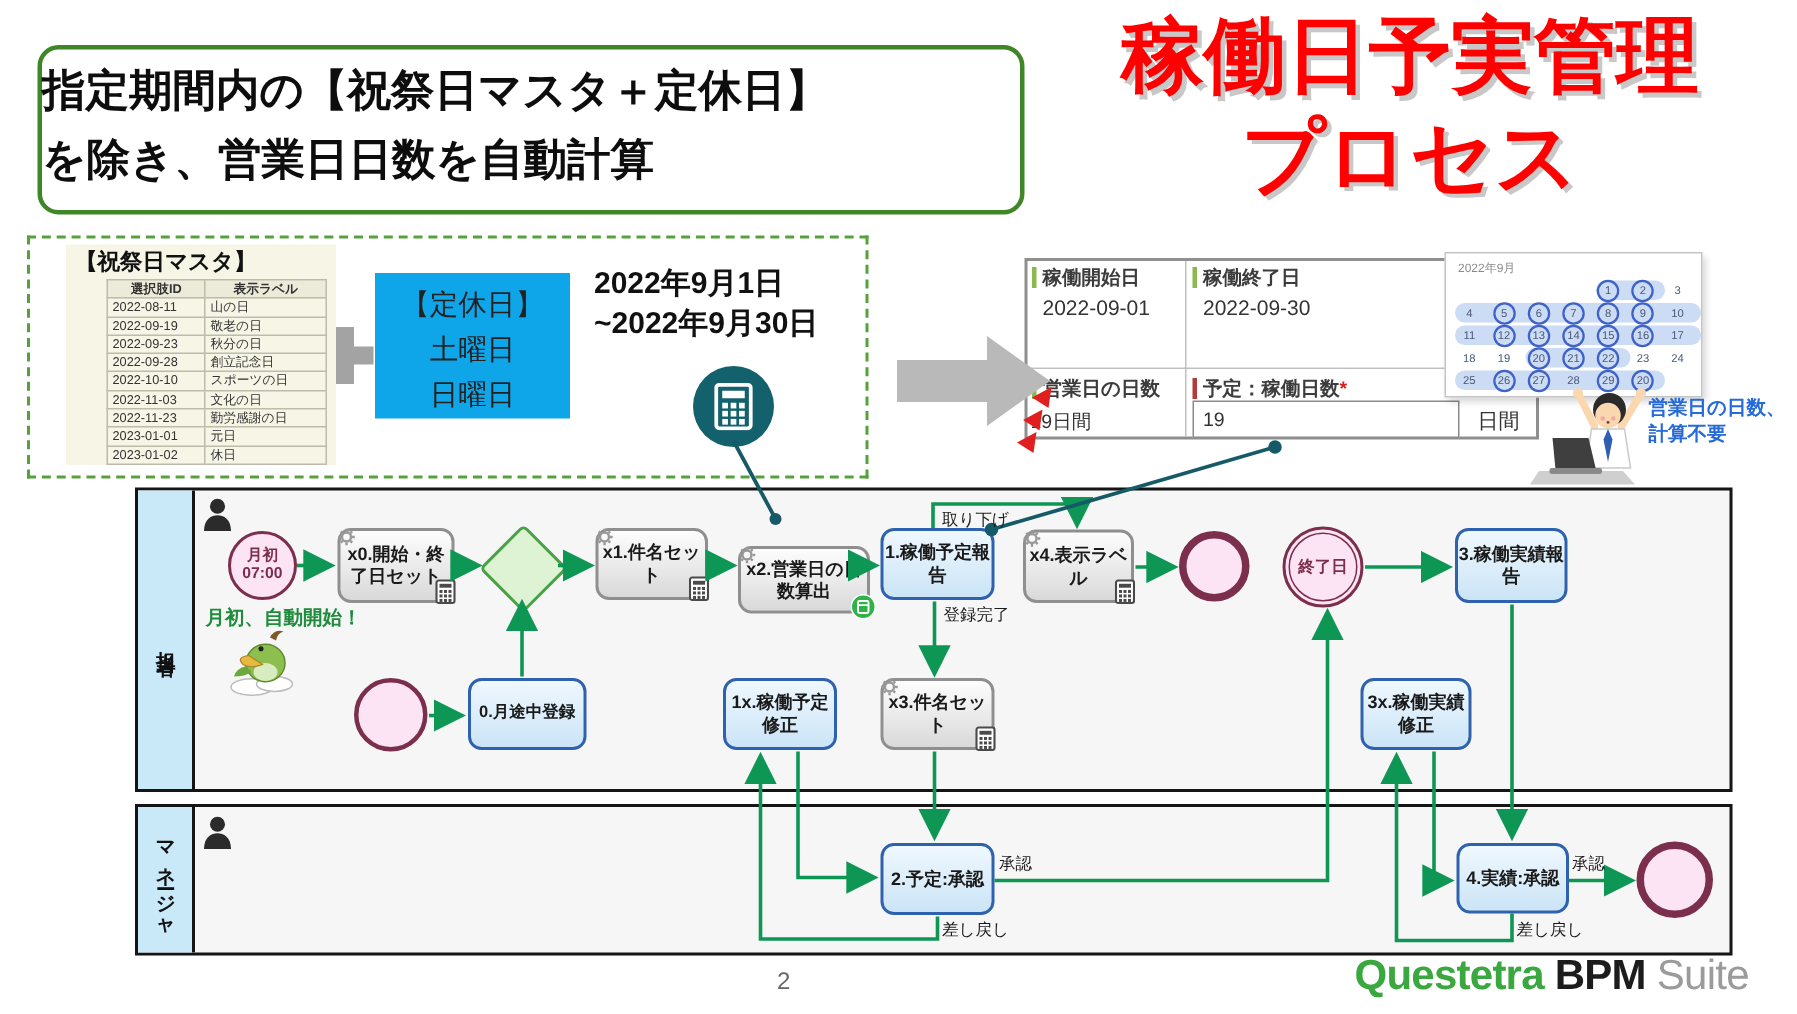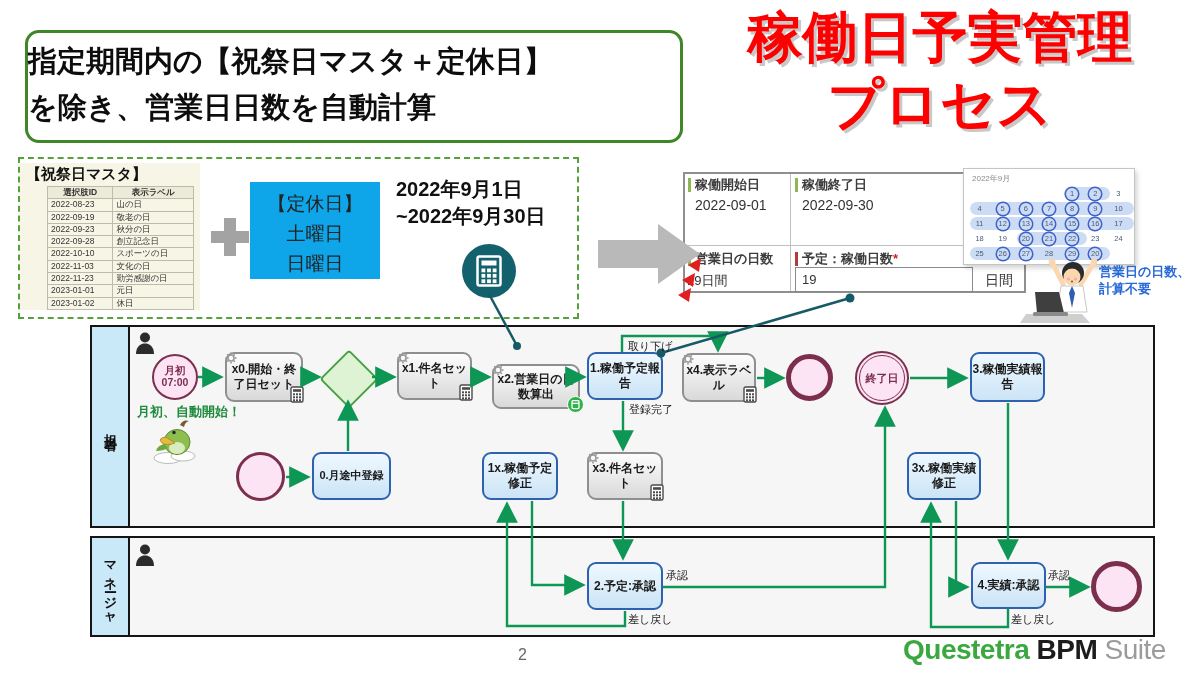--- a/index.html
+++ b/index.html
@@ -11,21 +11,21 @@
   .callout{left:25px;top:30px;width:658px;height:113px;border:3px solid #3e8626;
            border-radius:14px;box-sizing:border-box;padding:5px 0;
            font-size:29px;font-weight:700;color:#0d0d0d;line-height:1.6;white-space:pre-line}
 
   
   .main-title{left:686px;top:4px;width:508px;text-align:center;font-size:55px;font-weight:700;
               color:#ff0000;line-height:1.22;white-space:pre-line;text-shadow:3px 3px 0 #c8c8c8;z-index:3}
 
   
   .dashed-box{left:18px;top:157px;width:557px;height:158px;border:2px dashed #56a13b}
-  .holiday-panel{left:20px;top:163px;width:180px;height:147px;background:#f7f6e6;
+  .holiday-panel{left:44px;top:163px;width:180px;height:147px;background:#f7f6e6;
                  padding:2px 6px;box-sizing:border-box;z-index:2}
   .holiday-title{font-size:15px;font-weight:700;color:#111}
   table.holiday{border-collapse:collapse;font-size:8.5px;color:#333;margin:2px 0 0 21px}
   table.holiday th{background:#ecead8;font-weight:700}
   table.holiday th,table.holiday td{border:1px solid #bdbcab;padding:0 3px;height:11.3px;line-height:11.3px}
   table.holiday td:first-child,table.holiday th:first-child{width:62px}
   table.holiday td:last-child,table.holiday th:last-child{width:80px}
 
   .plus{left:211px;top:218px;width:38px;height:38px}
   .plus::before{content:"";position:absolute;left:13px;top:0;width:12px;height:38px;background:#a3a3a3}
@@ -124,21 +124,21 @@
   <div class="holiday-title">【祝祭日マスタ】</div>
   <table class="holiday">
     <thead>
         <tr>
           <th>選択肢ID</th>
           <th>表示ラベル</th>
         </tr>
       </thead>
     <tbody>
         <tr>
-          <td>2022-08-23</td>
+          <td>2022-08-11</td>
           <td>山の日</td>
         </tr>
         <tr>
           <td>2022-09-19</td>
           <td>敬老の日</td>
         </tr>
         <tr>
           <td>2022-09-23</td>
           <td>秋分の日</td>
         </tr>

